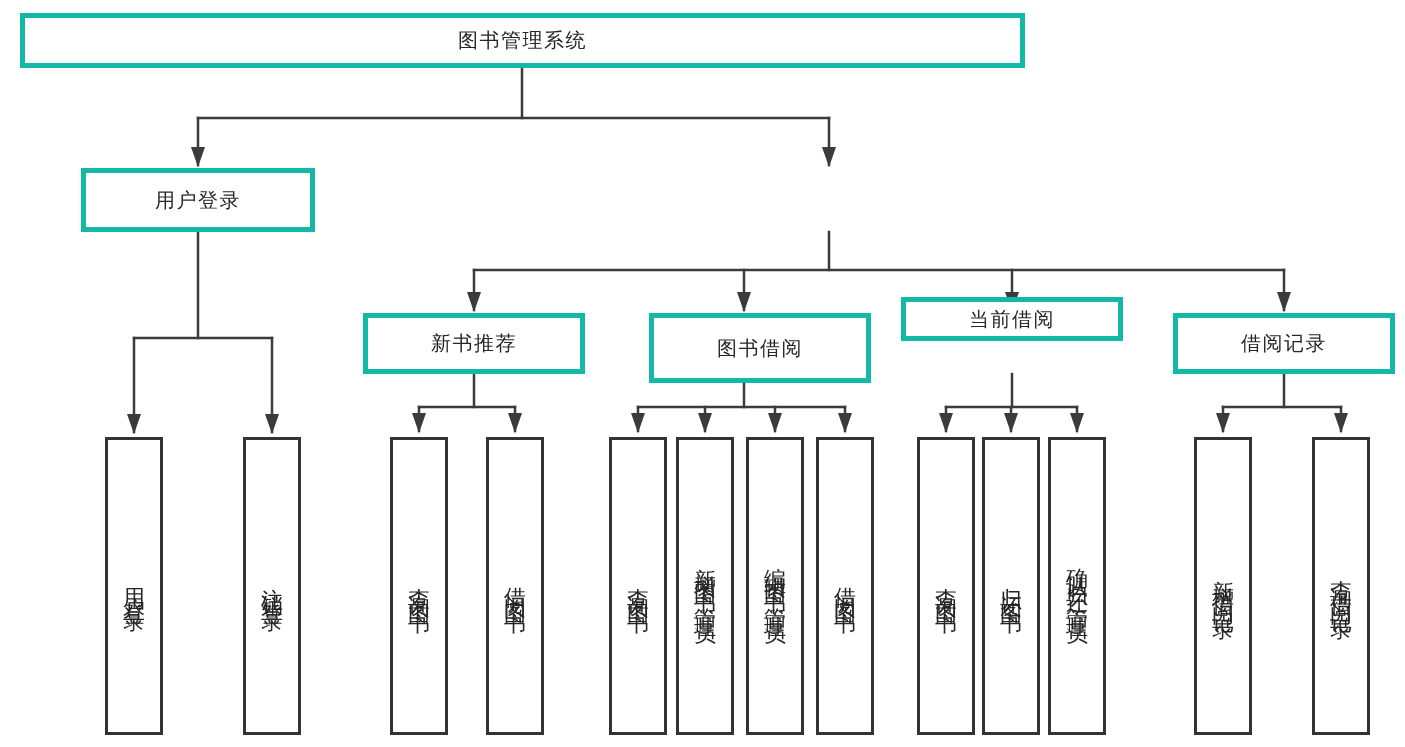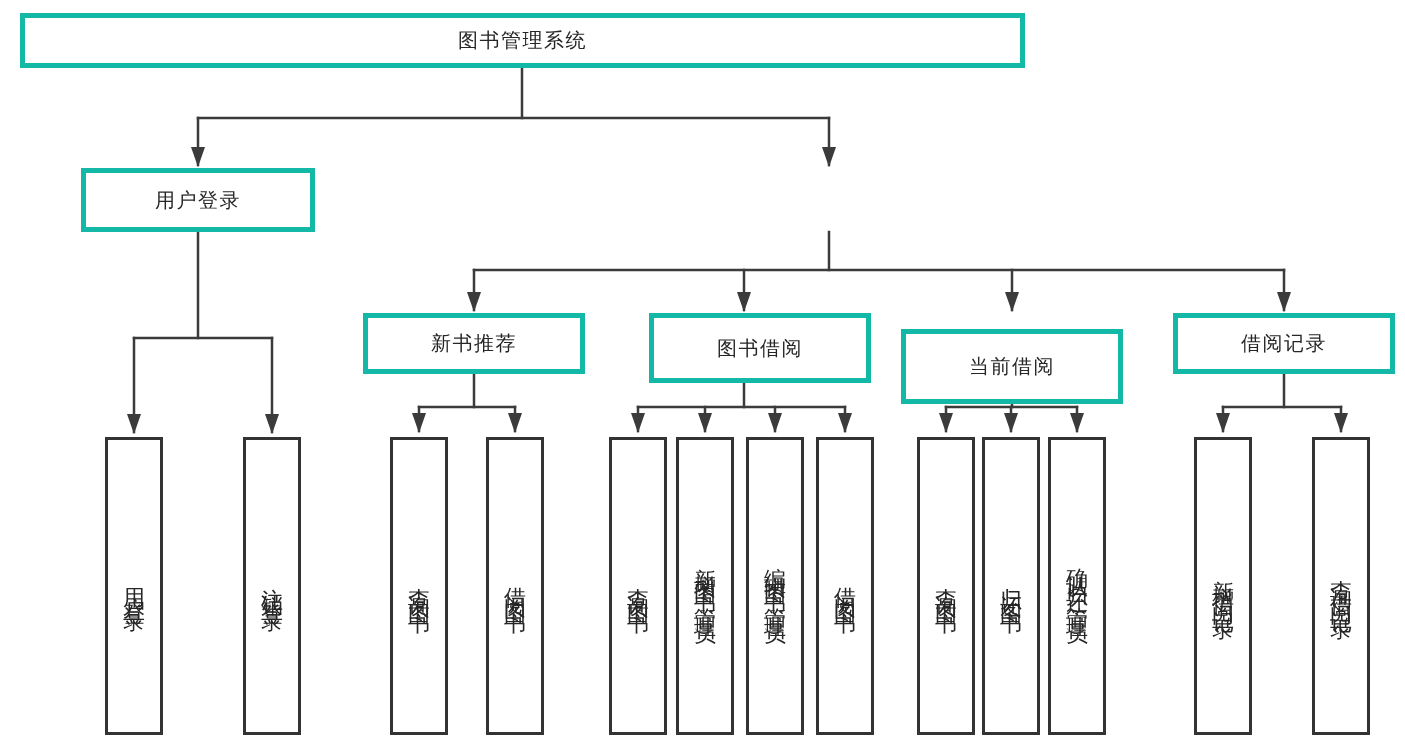--- a/index.html
+++ b/index.html
@@ -13,21 +13,21 @@
   .vbox{position:absolute;top:437px;width:58px;height:298px;background:#ffffff;
         border:3px solid #333333;box-sizing:border-box;
         display:flex;align-items:center;justify-content:center;z-index:2;}
   .vbox span{writing-mode:vertical-rl;text-orientation:mixed;white-space:nowrap;
         font-size:22px;letter-spacing:8px;color:#262626;}
   #root{left:20px;top:13px;width:1005px;height:55px;}
   #l2a{left:81px;top:168px;width:234px;height:64px;}
   #l2b{left:711px;top:168px;width:236px;height:64px;}
   #l3a{left:363px;top:313px;width:222px;height:61px;}
   #l3b{left:633px;top:313px;width:222px;height:70px;margin-left:16px;}
-  #l3c{left:901px;top:329px;width:222px;height:75px;}
+  #l3c{left:901px;top:297px;width:222px;height:44px;}
   #l3d{left:1173px;top:313px;width:222px;height:61px;}
   #a1{left:105px;} #a2{left:243px;}
   #b1{left:390px;} #b2{left:486px;}
   #c1{left:609px;} #c2{left:676px;} #c3{left:746px;} #c4{left:816px;}
   #d1{left:917px;} #d2{left:982px;} #d3{left:1048px;}
   #e1{left:1194px;} #e2{left:1312px;}
   .wm{position:absolute;top:713px;right:8px;z-index:3;font-size:21px;
       color:#949494;opacity:.8;letter-spacing:.5px;}
 </style>
 </head>

